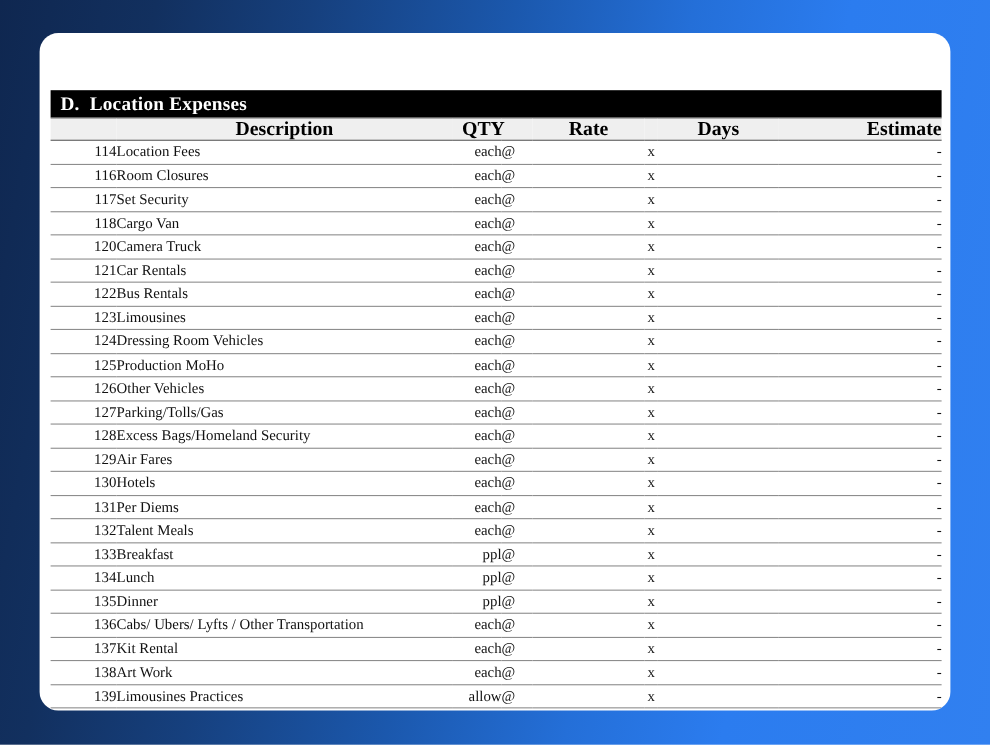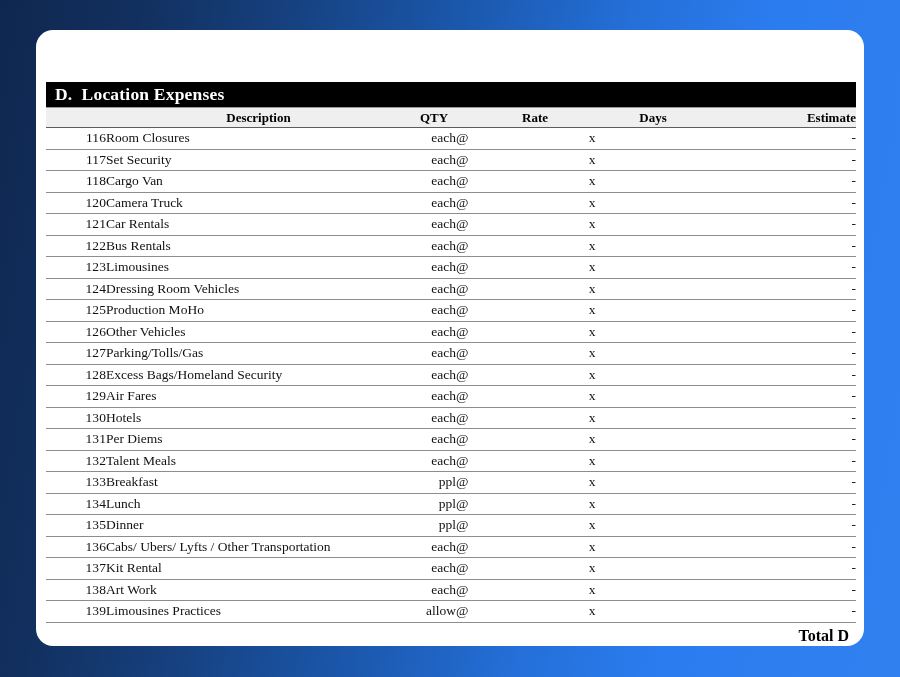--- a/index.html
+++ b/index.html
@@ -84,21 +84,21 @@
   col.c-x    { width: 12px; }
   col.c-days { width: 110px; }
   col.c-est  { width: 148px; }
 
   
   tr.head-row { background: #efefef; height: 19px; }
   tr.head-row td {
     border-top: 1px solid #9a9a9a;
     border-bottom: 1.6px solid #5c5c5c;
     font-weight: bold;
-    font-size: 13px;
+    font-size: 18px;
     color: #000;
     vertical-align: middle;
     line-height: 19px;
   }
   td.h-desc { text-align: center; }
   td.h-qty  { text-align: left; padding-left: 9px !important; }
   td.h-rate { text-align: center; }
   td.h-days { text-align: center; }
   td.h-est  { text-align: right; }
 
@@ -176,20 +176,30 @@
           <td></td>
           <td class="h-desc">Description</td>
           <td class="h-qty" colspan="2">QTY</td>
           <td class="h-rate">Rate</td>
           <td></td>
           <td class="h-days">Days</td>
           <td class="h-est">Estimate</td>
         </tr>
       </thead>
       <tbody id="table-body">
+          <tr class="data-row first">
+            <td class="idx">114</td>
+            <td class="desc">Location Fees</td>
+            <td class="qty">each</td>
+            <td class="at">@</td>
+            <td class="rate"></td>
+            <td class="xcol">x</td>
+            <td class="days"></td>
+            <td class="est">-</td>
+          </tr>
           <tr class="data-row">
             <td class="idx">116</td>
             <td class="desc">Room Closures</td>
             <td class="qty">each</td>
             <td class="at">@</td>
             <td class="rate"></td>
             <td class="xcol">x</td>
             <td class="days"></td>
             <td class="est">-</td>
           </tr>

